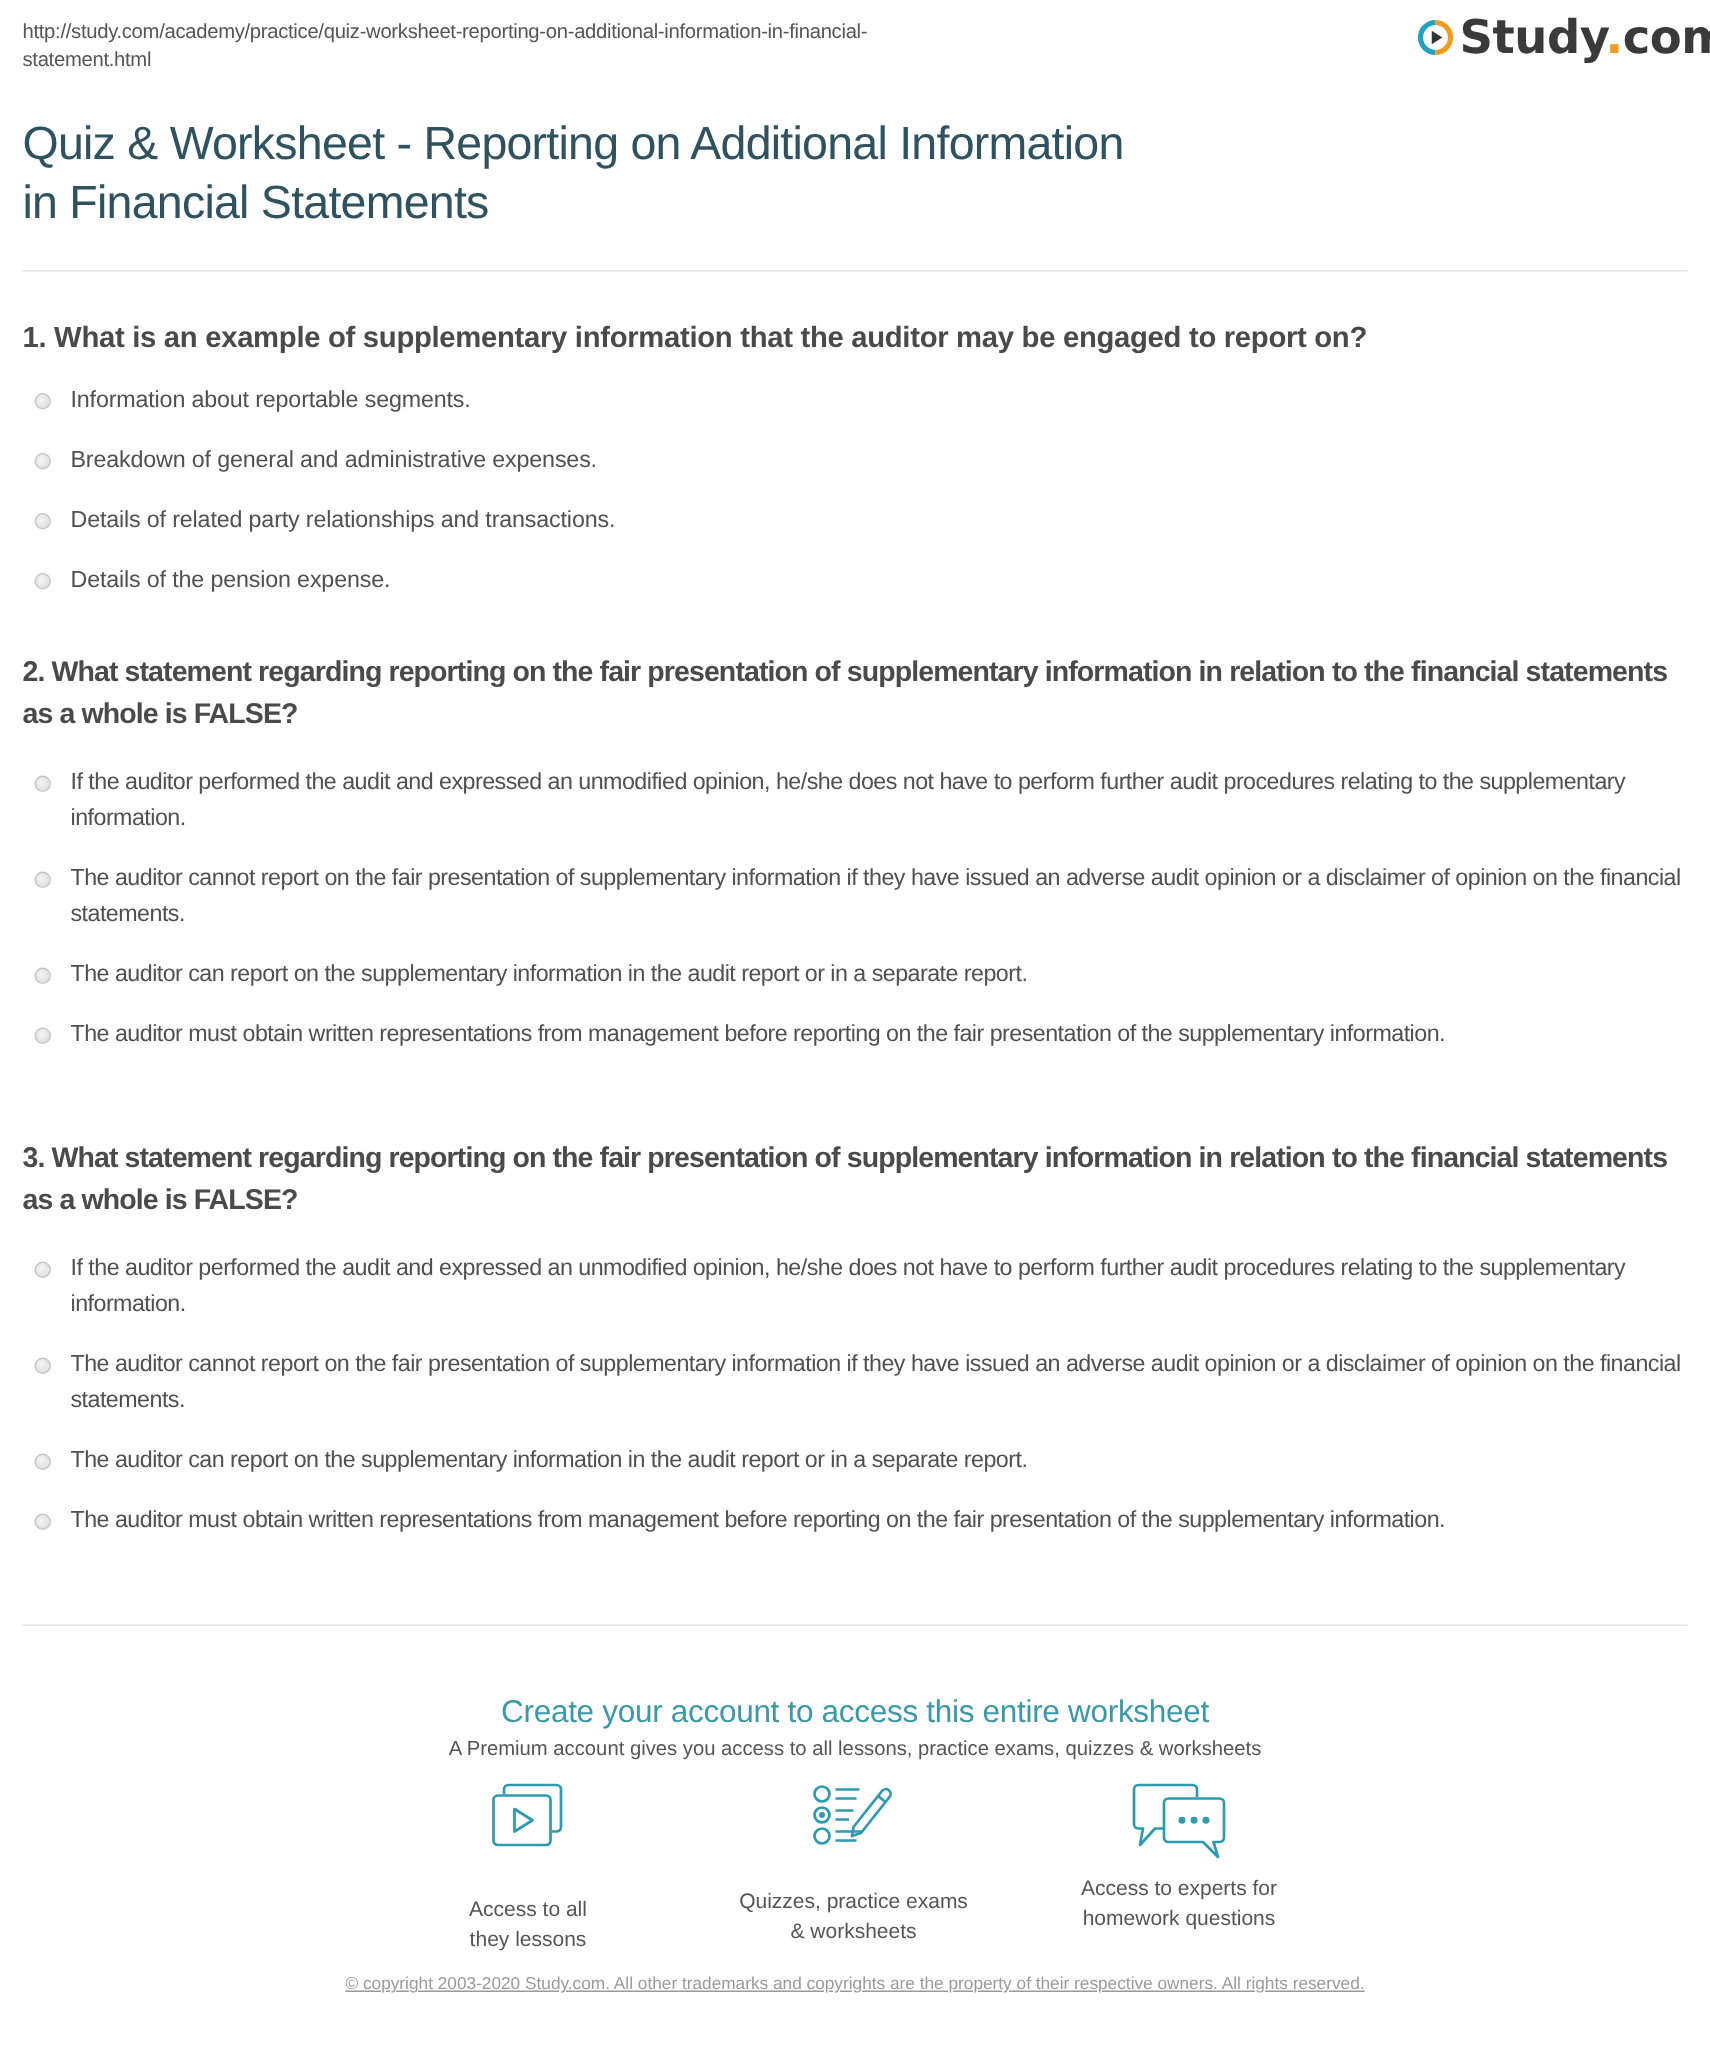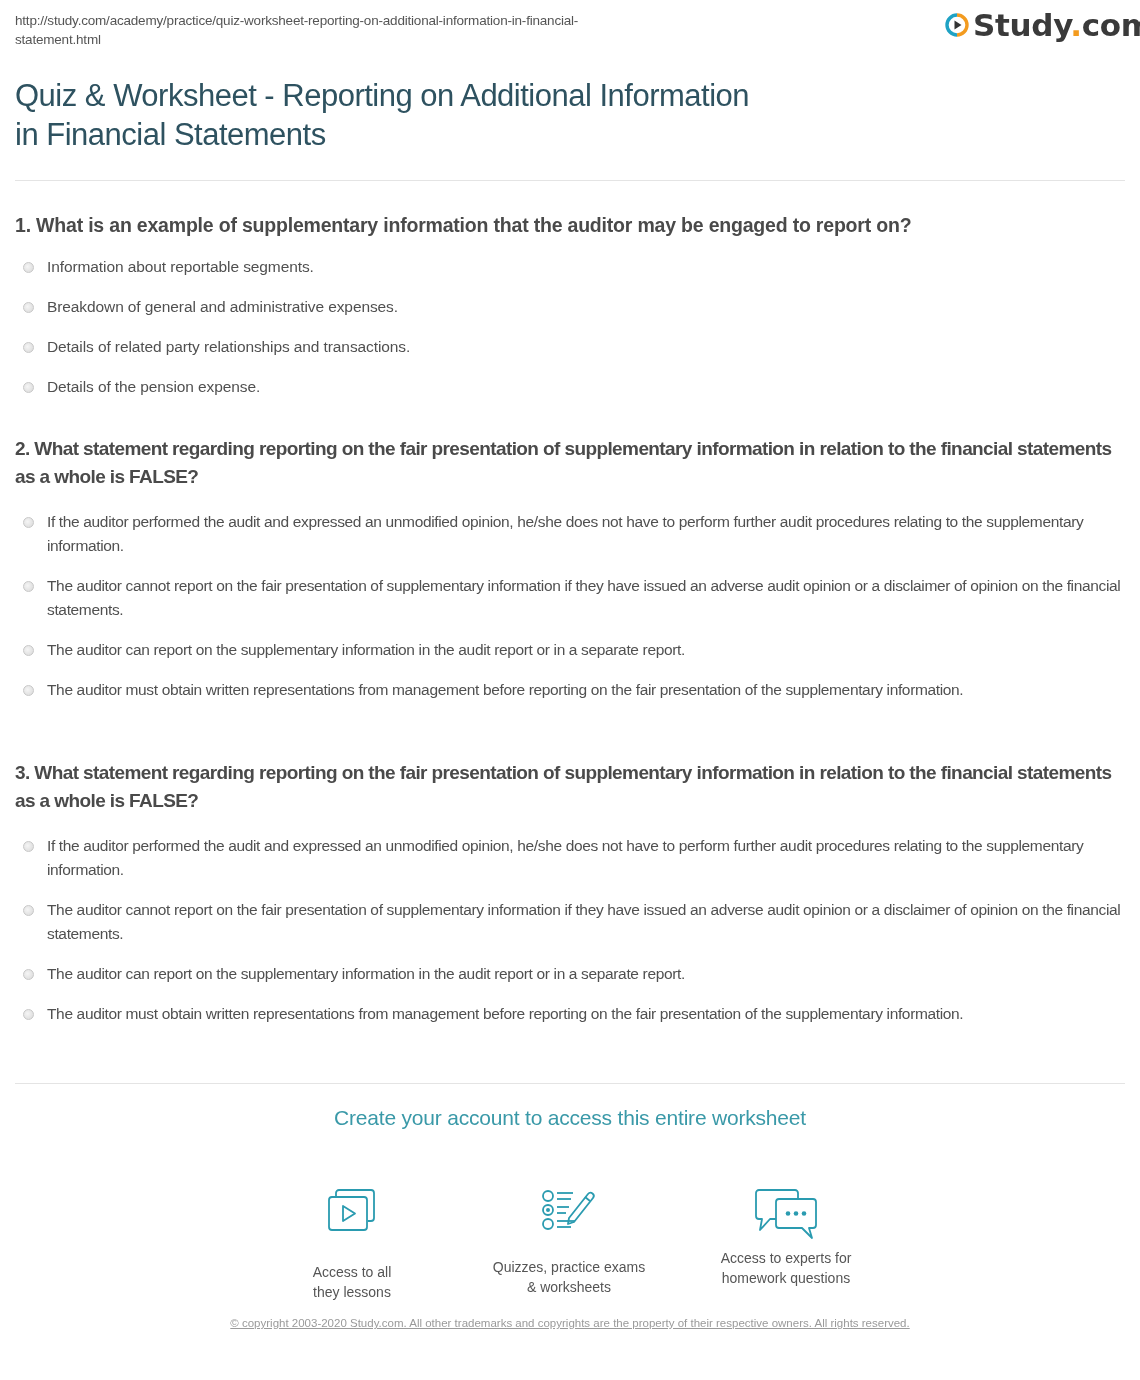--- a/index.html
+++ b/index.html
@@ -98,20 +98,21 @@
     position: absolute;
     left: 0;
     width: 1140px;
     text-align: center;
   }
   .cta-title {
     font-size: 21px;
     color: #3a99a8;
     font-weight: normal;
     letter-spacing: -0.2px;
+    margin-top: 24px;
   }
   .cta-sub {
     font-size: 13.5px;
     color: #555;
     margin-top: 4px;
   }
   .features {
     position: absolute;
     top: 1188px;
     left: 0;
@@ -193,20 +194,21 @@
     <li class="option tight" style="margin-bottom:16px;"><span class="radio"></span><span>The auditor cannot report on the fair presentation of supplementary information if they have issued an adverse audit opinion or a disclaimer of opinion on the financial statements.</span></li>
     <li class="option tight" style="margin-bottom:16px;"><span class="radio"></span><span>The auditor can report on the supplementary information in the audit report or in a separate report.</span></li>
     <li class="option tight"><span class="radio"></span><span>The auditor must obtain written representations from management before reporting on the fair presentation of the supplementary information.</span></li>
   </ul>
 </section>
 
 <div class="divider" style="top:1083px;"></div>
 
 <div class="cta" style="top:1106px;">
   <div class="cta-title">Create your account to access this entire worksheet</div>
+  <div class="cta-sub">A Premium account gives you access to all lessons, practice exams, quizzes &amp; worksheets</div>
 </div>
 
 <div class="features">
   <div class="feature" style="left:252px;">
     <svg width="52" height="44" viewBox="0 0 52 44">
       <path d="M10 8 V5 a3 3 0 0 1 3-3 H45 a3 3 0 0 1 3 3 V30 a3 3 0 0 1-3 3 H42" fill="none" stroke="#2a9bb0" stroke-width="1.8"></path>
       <rect x="3" y="9" width="38" height="33" rx="3" fill="#fff" stroke="#2a9bb0" stroke-width="1.8"></rect>
       <path d="M17 18 L29 25.5 L17 33 Z" fill="none" stroke="#2a9bb0" stroke-width="1.8" stroke-linejoin="round"></path>
     </svg>
     <div class="feature-label" style="margin-top:30px;">

